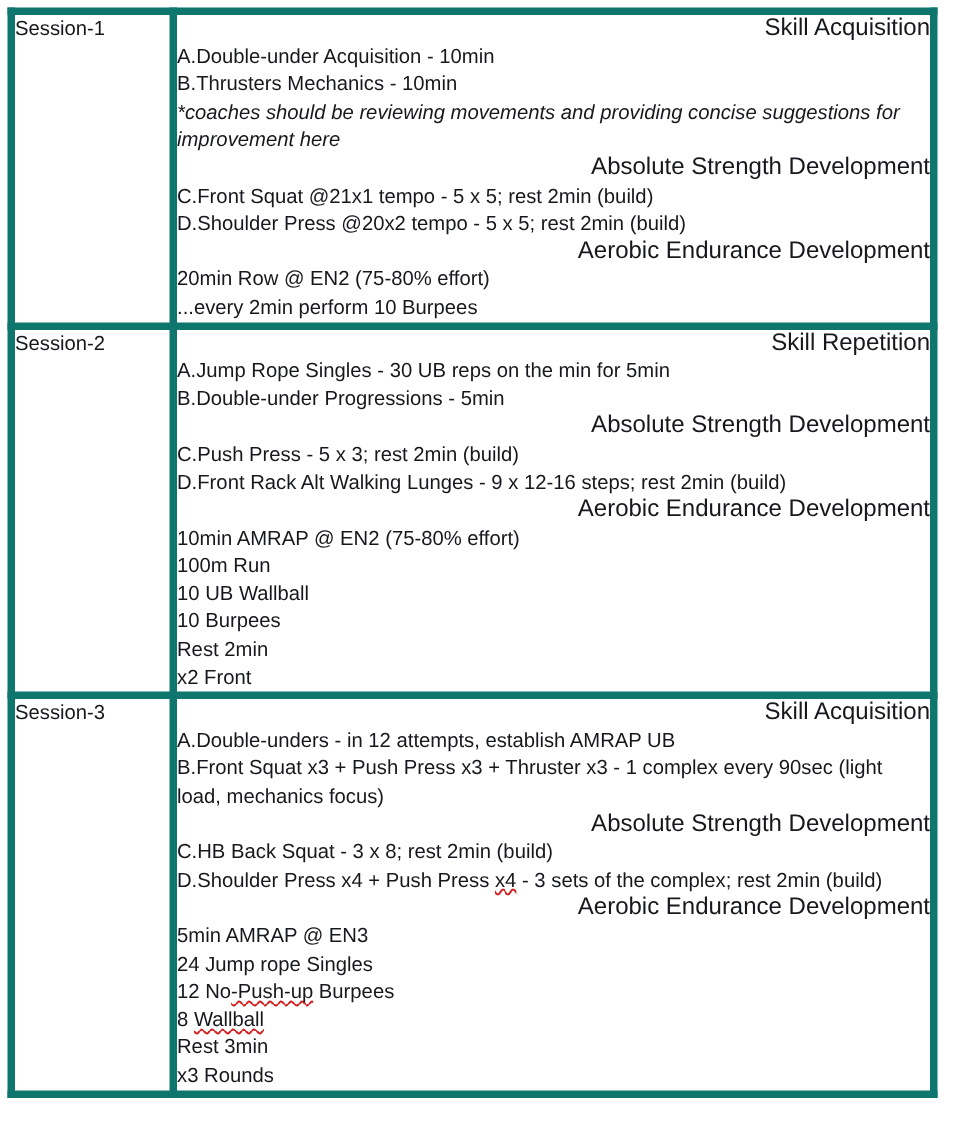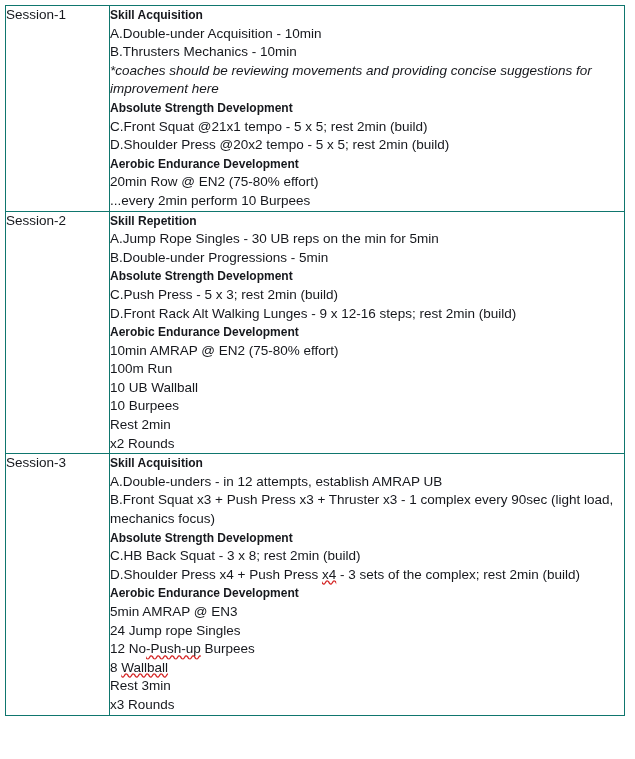--- a/index.html
+++ b/index.html
@@ -18,44 +18,45 @@
   #workout-table {
     position: absolute;
     left: 5px;
     top: 5px;
     width: 620px;
     border-collapse: collapse;
     table-layout: fixed;
   }
 
   #workout-table td {
-    border: 1px solid #0f766e;
+    border: 5px solid #0f766e;
     vertical-align: top;
     padding: 0;
   }
 
   .session-label-cell {
     width: 103px;
     padding: 11px 0 0 11px;
   }
 
   .session-label {
     font-size: 13.5px;
     line-height: 18.5px;
     white-space: nowrap;
   }
 
   .session-body-cell {
     padding: 10px 6px 10px 12px;
   }
 
   .block-heading {
-    font-size: 12px;
+    font-size: 16px;
     line-height: 18.6px;
-    font-weight: bold;
+    font-weight: normal;
+    text-align: right;
   }
 
   .line {
     font-size: 13.5px;
     line-height: 18.6px;
   }
 
   .line.italic {
     font-style: italic;
   }
@@ -99,21 +100,21 @@
           <div class="line">B.Double-under Progressions - 5min</div>
           <div class="block-heading">Absolute Strength Development</div>
           <div class="line">C.Push Press - 5 x 3; rest 2min (build)</div>
           <div class="line">D.Front Rack Alt Walking Lunges - 9 x 12-16 steps; rest 2min (build)</div>
           <div class="block-heading">Aerobic Endurance Development</div>
           <div class="line">10min AMRAP @ EN2 (75-80% effort)</div>
           <div class="line">100m Run</div>
           <div class="line">10 UB Wallball</div>
           <div class="line">10 Burpees</div>
           <div class="line">Rest 2min</div>
-          <div class="line">x2 Rounds</div>
+          <div class="line">x2 Front</div>
         </td>
       </tr>
       <tr>
         <td class="session-label-cell">
           <div class="session-label">Session-3</div>
         </td>
         <td class="session-body-cell">
           <div class="block-heading">Skill Acquisition</div>
           <div class="line">A.Double-unders - in 12 attempts, establish AMRAP UB</div>
           <div class="line">B.Front Squat x3 + Push Press x3 + Thruster x3 - 1 complex every 90sec (light load, mechanics focus)</div>

